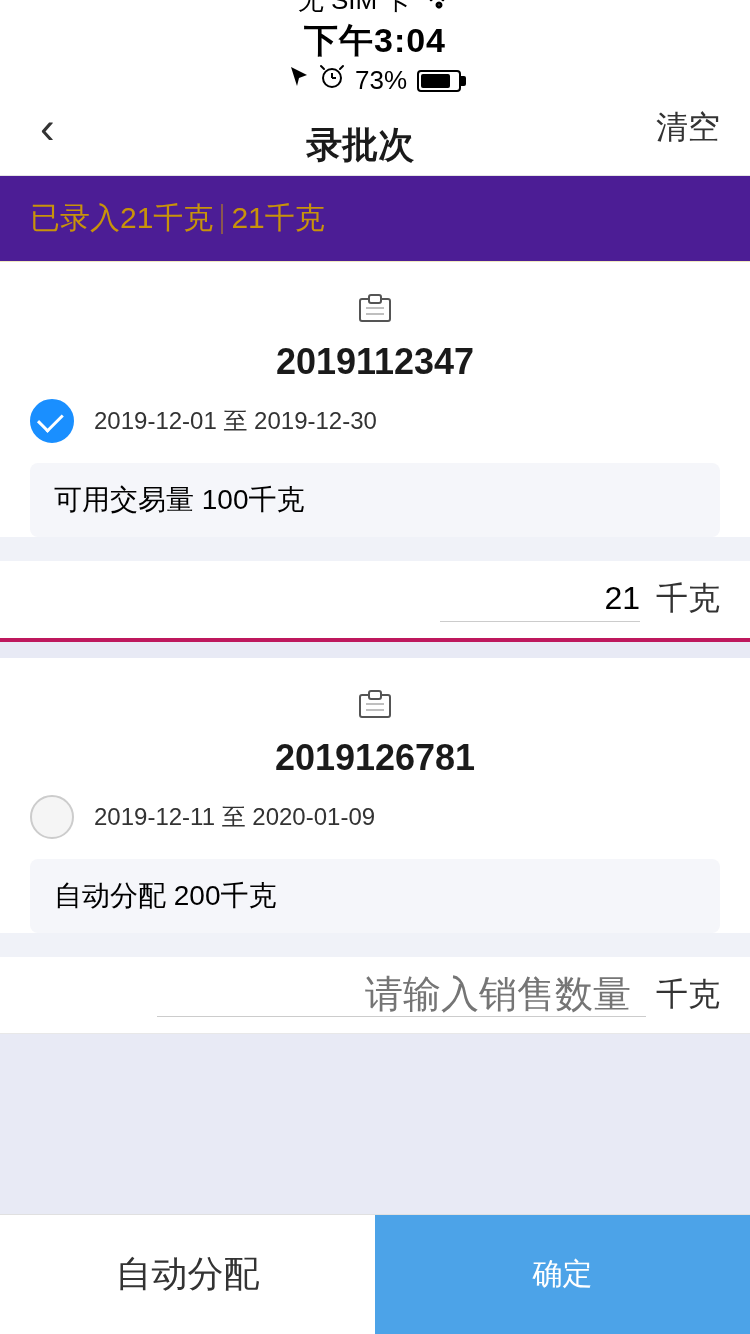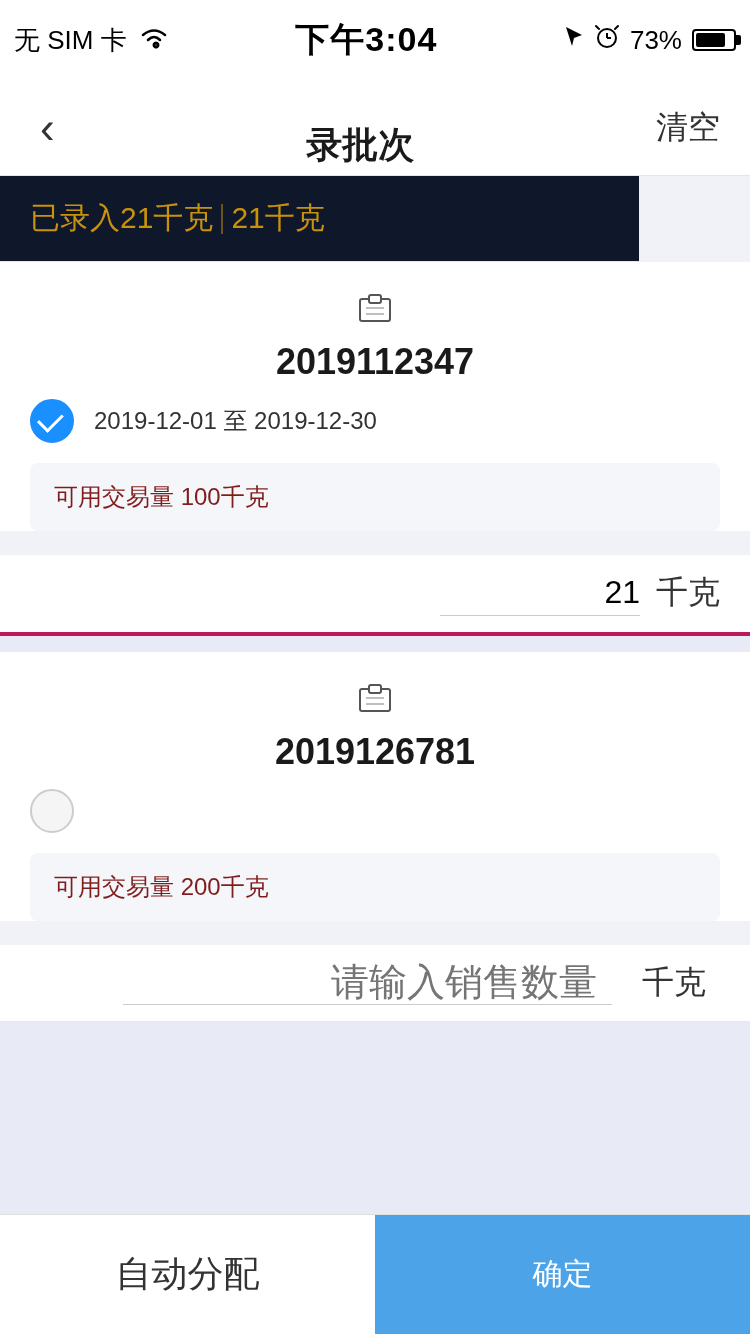--- a/index.html
+++ b/index.html
@@ -12,24 +12,25 @@
       font-size: 32px;
     }
 
     
     .status-bar {
       width: 750px;
       height: 80px;
       background: #fff;
       display: flex;
       align-items: center;
-      justify-content: space-between;
+      justify-content: center;
       padding: 0 14px;
       font-size: 28px;
       color: #000;
+      flex-direction: column;
     }
     .status-left {
       display: flex;
       align-items: center;
       gap: 12px;
       font-size: 26px;
     }
     .status-center {
       font-size: 34px;
       font-weight: 600;
@@ -99,22 +100,22 @@
       margin-top: 35px;
     }
     .nav-clear {
       font-size: 32px;
       color: #333;
       cursor: pointer;
     }
 
     
     .info-bar {
-      width: 639px;
-      background: #0f172a;
+      width: 750px;
+      background: #4c1d95;
       border-bottom: 1px solid #f0e8c0;
       padding: 22px 30px;
       display: flex;
       align-items: center;
       gap: 8px;
       font-size: 30px;
       color: #c8930a;
     }
     .info-divider {
       width: 2px;
@@ -176,22 +177,22 @@
     }
     .batch-date {
       font-size: 24px;
       color: #333;
     }
     .available-box {
       margin: 0 0 0 0;
       background: #f5f6fa;
       border-radius: 8px;
       padding: 18px 24px;
-      font-size: 24px;
-      color: #7f1d1d;
+      font-size: 28px;
+      color: #000000;
       margin-bottom: 24px;
     }
 
     
     .quantity-row {
       display: flex;
       align-items: baseline;
       justify-content: flex-end;
       padding: 16px 30px 16px 30px;
       gap: 16px;
@@ -221,22 +222,22 @@
       background: #fff;
       padding: 30px 30px 0 30px;
       margin-top: 0;
     }
 
     
     .input-row {
       display: flex;
       align-items: flex-start;
       justify-content: flex-end;
-      padding: 16px 44px 16px 30px;
-      gap: 30px;
+      padding: 16px 30px 16px 30px;
+      gap: 10px;
       background: #fff;
       border-bottom: 1px solid #e8e8e8;
     }
     .quantity-input {
       font-size: 38px;
       color: #ccc;
       text-align: right;
       border: none;
       outline: none;
       background: transparent;
@@ -378,22 +379,23 @@
         <rect x="2" y="6" width="30" height="22" rx="2" ry="2" stroke="#555" stroke-width="2" fill="none"></rect>
         <rect x="11" y="2" width="12" height="8" rx="2" ry="2" stroke="#555" stroke-width="2" fill="white"></rect>
         <line x1="8" y1="15" x2="26" y2="15" stroke="#aaa" stroke-width="1.5"></line>
         <line x1="8" y1="21" x2="26" y2="21" stroke="#aaa" stroke-width="1.5"></line>
       </svg>
     </span>
     <span class="batch-id">2019126781</span>
   </div>
   <div class="batch-row">
     <div class="radio-circle"></div>
-  </div>
-  <div class="available-box">可用交易量 200千克</div>
+    <span class="batch-date">2019-12-11 至 2020-01-09</span>
+  </div>
+  <div class="available-box">自动分配 200千克</div>
 </div>
 
 <div class="input-row">
   <input class="quantity-input" type="number" placeholder="请输入销售数量" style="">
   <span class="input-unit">千克</span>
 </div>
 
 <div class="gray-area"></div>
 
 <div class="bottom-bar">

